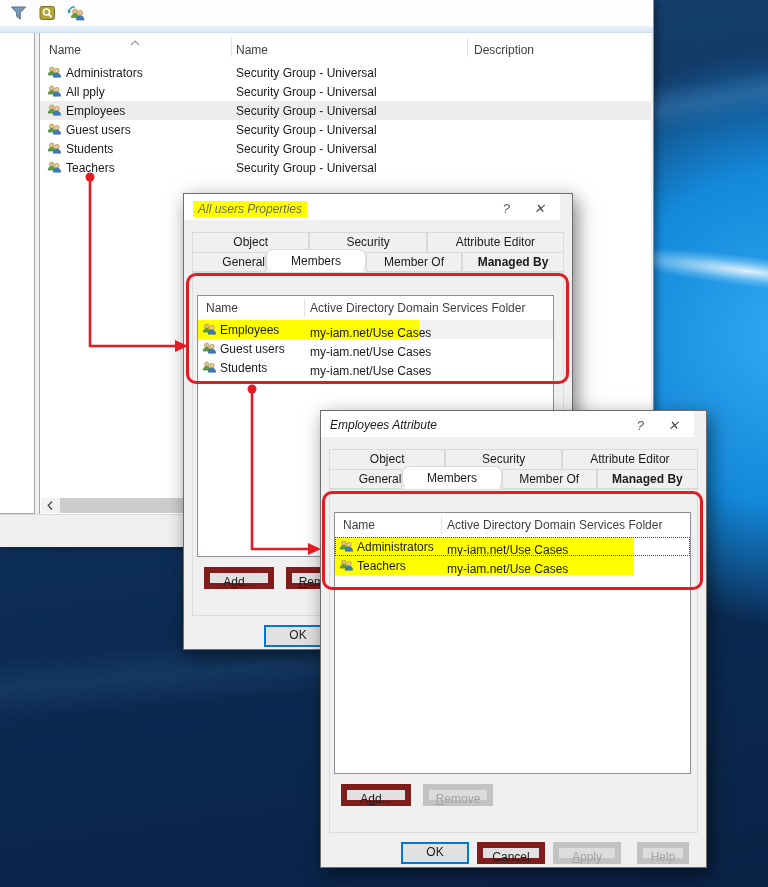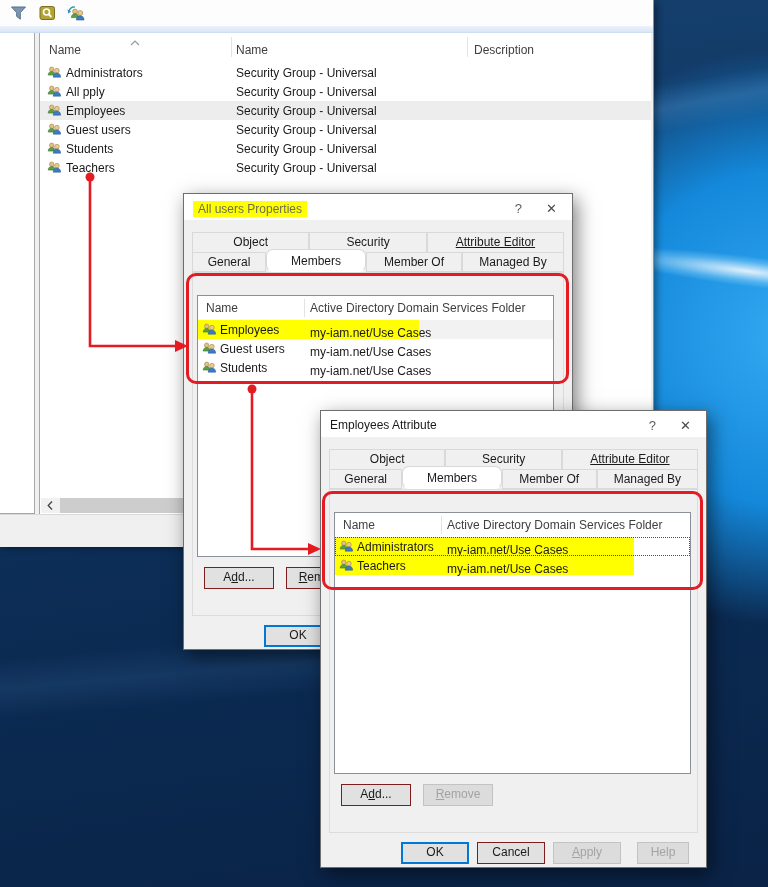--- a/index.html
+++ b/index.html
@@ -42,51 +42,51 @@
   .hscroll{position:absolute;left:1px;bottom:1px;height:15px;right:1px;background:#f1f1f1;}
   .hs-btn{position:absolute;left:0;top:0;width:17px;height:15px;display:flex;align-items:center;justify-content:center;color:#555;}
   .hs-thumb{position:absolute;left:19px;top:0;width:430px;height:15px;background:#cdcdcd;}
   .status-bar{position:absolute;left:0;top:514px;width:100%;height:32px;background:#f0f0f0;border-top:1px solid #d9d9d9;}
 
   
   .dialog{position:absolute;background:#f0f0f0;border:1px solid #6e6e6e;box-sizing:border-box;
     box-shadow:4px 6px 18px rgba(0,0,0,.5);}
   .dlg1{left:183px;top:193px;width:390px;height:457px;z-index:10;}
   .dlg2{left:320px;top:410px;width:387px;height:458px;z-index:20;}
-  .dlg-titlebar{position:absolute;left:0;top:0;right:0;height:26px;background:#fff;}
+  .dlg-titlebar{position:absolute;left:0;top:0;right:12px;height:26px;background:#fff;font-style:italic;}
   .dlg-title{position:absolute;left:9px;top:7px;white-space:nowrap;}
   .dlg1 .dlg-title{background:#ffff00;color:#6e6e52;padding:1px 5px;}
   .dlg-help{position:absolute;right:50px;top:7px;color:#5c5c5c;font-size:13px;}
   .dlg-close{position:absolute;right:15px;top:7px;color:#4a4a4a;font-size:13px;}
   .tabs-row{position:absolute;left:8px;right:8px;display:flex;}
   .row-back{top:38px;height:20px;}
   .row-front{top:58px;height:20px;}
   .tab{box-sizing:border-box;background:#f0f0f0;border:1px solid #d9d9d9;text-align:center;
     line-height:18px;color:#1a1a1a;overflow:hidden;white-space:nowrap;}
   .row-back .tab{border-bottom:none;}
-  .t-object{width:118px;} .t-security{width:118px;} .t-attr{width:138px;text-decoration:underline;}
-  .t-general{width:74px;} .t-members{width:100px;border-radius:7px;} .t-memberof{width:96px;} .t-managedby{width:102px;}
+  .t-object{width:118px;} .t-security{width:118px;} .t-attr{width:138px;}
+  .t-general{width:74px;text-align:right;} .t-members{width:100px;border-radius:7px;} .t-memberof{width:96px;} .t-managedby{width:102px;font-weight:bold;}
   .tab.active{background:#fff;margin-top:-3px;height:23px;line-height:22px;z-index:3;position:relative;border-bottom:1px solid #fff;}
   .dlg-page{position:absolute;left:8px;right:8px;top:78px;height:344px;background:#f0f0f0;border:1px solid #dcdcdc;box-sizing:border-box;}
   .members-label{position:absolute;left:18px;top:87px;margin-top:22px;}
   .members-list{position:absolute;left:13px;top:101px;width:357px;height:262px;background:#fff;
     border:1px solid #8b8f98;box-sizing:border-box;overflow:hidden;}
   .ml-header{position:absolute;left:0;top:0;width:100%;height:24px;color:#3f3f3f;}
   .ml-header .mlh-name{position:absolute;left:8px;top:5px;}
   .ml-header .mlh-folder{position:absolute;left:112px;top:5px;white-space:nowrap;}
   .ml-header .mlh-div{position:absolute;left:106px;top:3px;width:1px;height:18px;background:#e3e3e3;}
   .ml-rows{position:absolute;left:0;top:24px;width:100%;}
   .ml-row{position:relative;height:19px;display:flex;align-items:center;}
   .ml-row .gicon{margin-left:4px;width:16px;display:flex;}
   .ml-row .ml-name{margin-left:2px;width:88px;white-space:nowrap;overflow:hidden;}
   .ml-row .ml-folder{position:absolute;left:112px;white-space:nowrap;margin-top:6px;}
   .hl-y1{background:linear-gradient(90deg,#ffff00 0 221px,#f2f2f2 221px);}
   .hl-y2{background:linear-gradient(90deg,#ffff00 0 299px,rgba(0,0,0,0) 299px);}
   .focus-dotted{outline:1px dotted #4d4d4d;outline-offset:-1px;}
-  .btn{position:absolute;height:22px;background:#e1e1e1;border:1px solid #7f1d1d;box-sizing:border-box;
+  .btn{position:absolute;height:22px;background:#e1e1e1;border:6px solid #7f1d1d;box-sizing:border-box;
     text-align:center;line-height:19px;color:#1a1a1a;}
   .btn-add{left:20px;top:373px;width:70px;}
   .btn-remove{left:102px;top:373px;width:70px;}
   .btn-ok{left:80px;top:431px;width:68px;}
   .btn-cancel{left:156px;top:431px;width:68px;}
   .btn-apply{left:232px;top:431px;width:68px;}
   .btn-help{left:316px;top:431px;width:52px;}
   .btn.default{border:2px solid #0078d7;line-height:17px;}
   .btn.disabled{background:#dcdcdc;border-color:#c3c3c3;color:#a3a3a3;}
   .red-box{position:absolute;border:3px solid #e31b23;border-radius:10px;z-index:40;pointer-events:none;}

